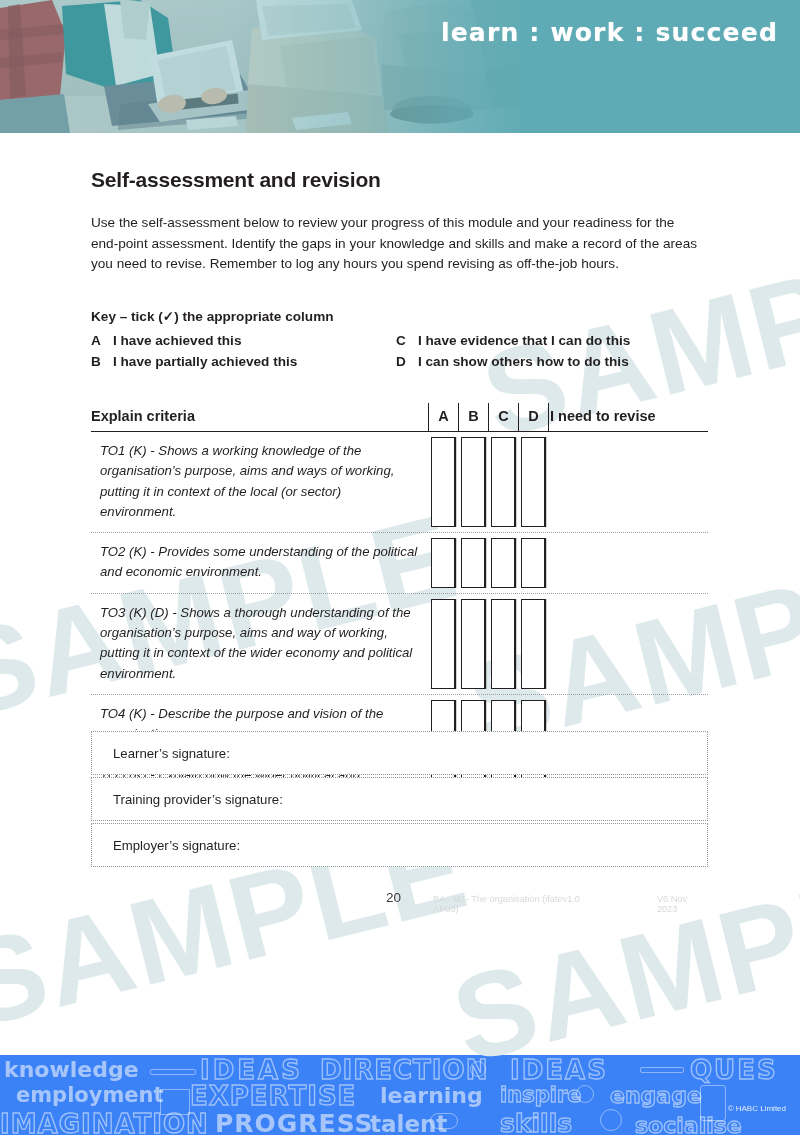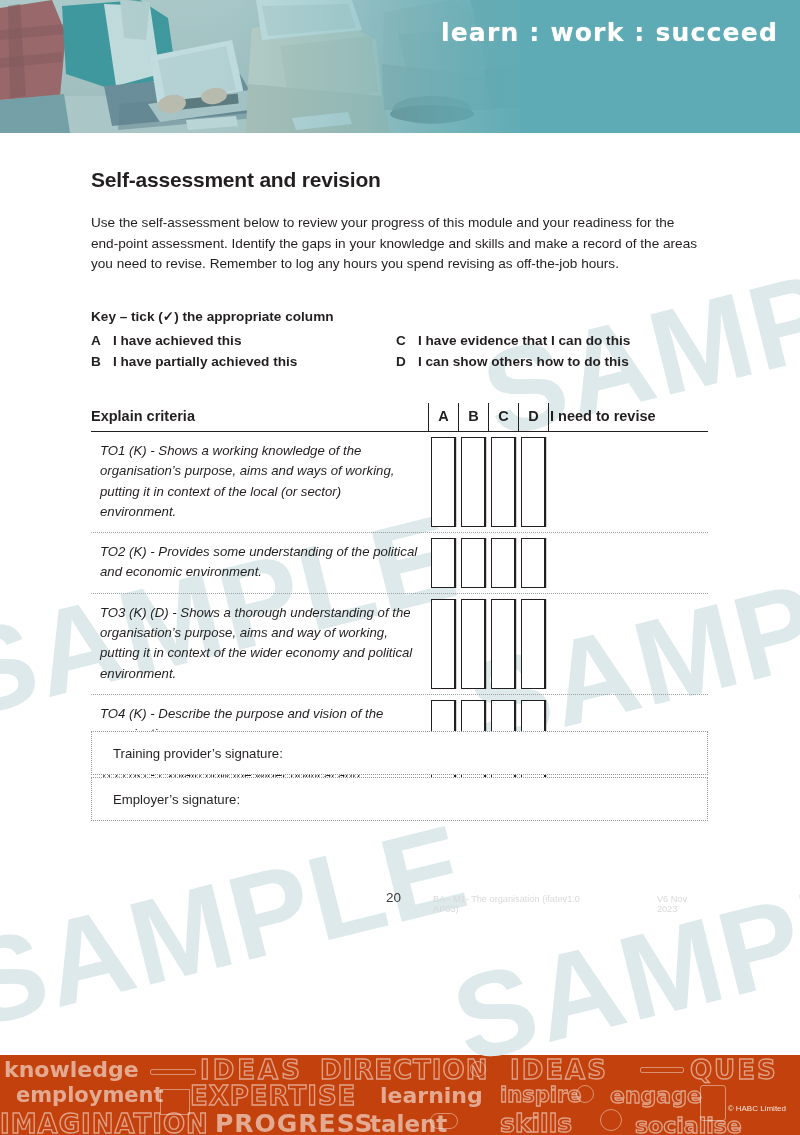--- a/index.html
+++ b/index.html
@@ -151,21 +151,21 @@
     display:flex; align-items:baseline;
     font-size:11px;
   }
   .fm-page{ font-size:13.5px; color:#3b3b3b; margin-left:295px; }
   .fm-doc{ color:#d9d9d9; margin-left:32px; font-size:9.2px; }
   .fm-ver{ color:#d9d9d9; margin-left:56px; font-size:9.2px; }
 
   
   .botbar{
     position:absolute; left:0; bottom:0; width:800px; height:80px;
-    background:#c2410c; overflow:hidden; z-index:4;
+    background:#3b82f6; overflow:hidden; z-index:4;
   }
   .bb-word{
     position:absolute;
     font-family:"DejaVu Sans", sans-serif;
     font-weight:bold;
     white-space:nowrap;
     color:rgba(255,255,255,0.55);
   }
   .bb-outline{
     color:transparent;
@@ -371,20 +371,21 @@
         </div>
       <div class="td-box">
           <div class="chk"></div>
         </div>
       <div class="td-rev"></div>
     </div>
 
   </div>
 
   <div class="sig-wrap">
+    <div class="sig-box">Learner’s signature:</div>
     <div class="sig-box">Training provider’s signature:</div>
     <div class="sig-box">Employer’s signature:</div>
   </div>
 
   <div class="footer-meta">
     <div class="fm-page">20</div>
     <div class="fm-doc">BA - M1- The organisation (ifatev1.0 AP03)</div>
     <div class="fm-ver">V6 Nov 2023</div>
   </div>
 

